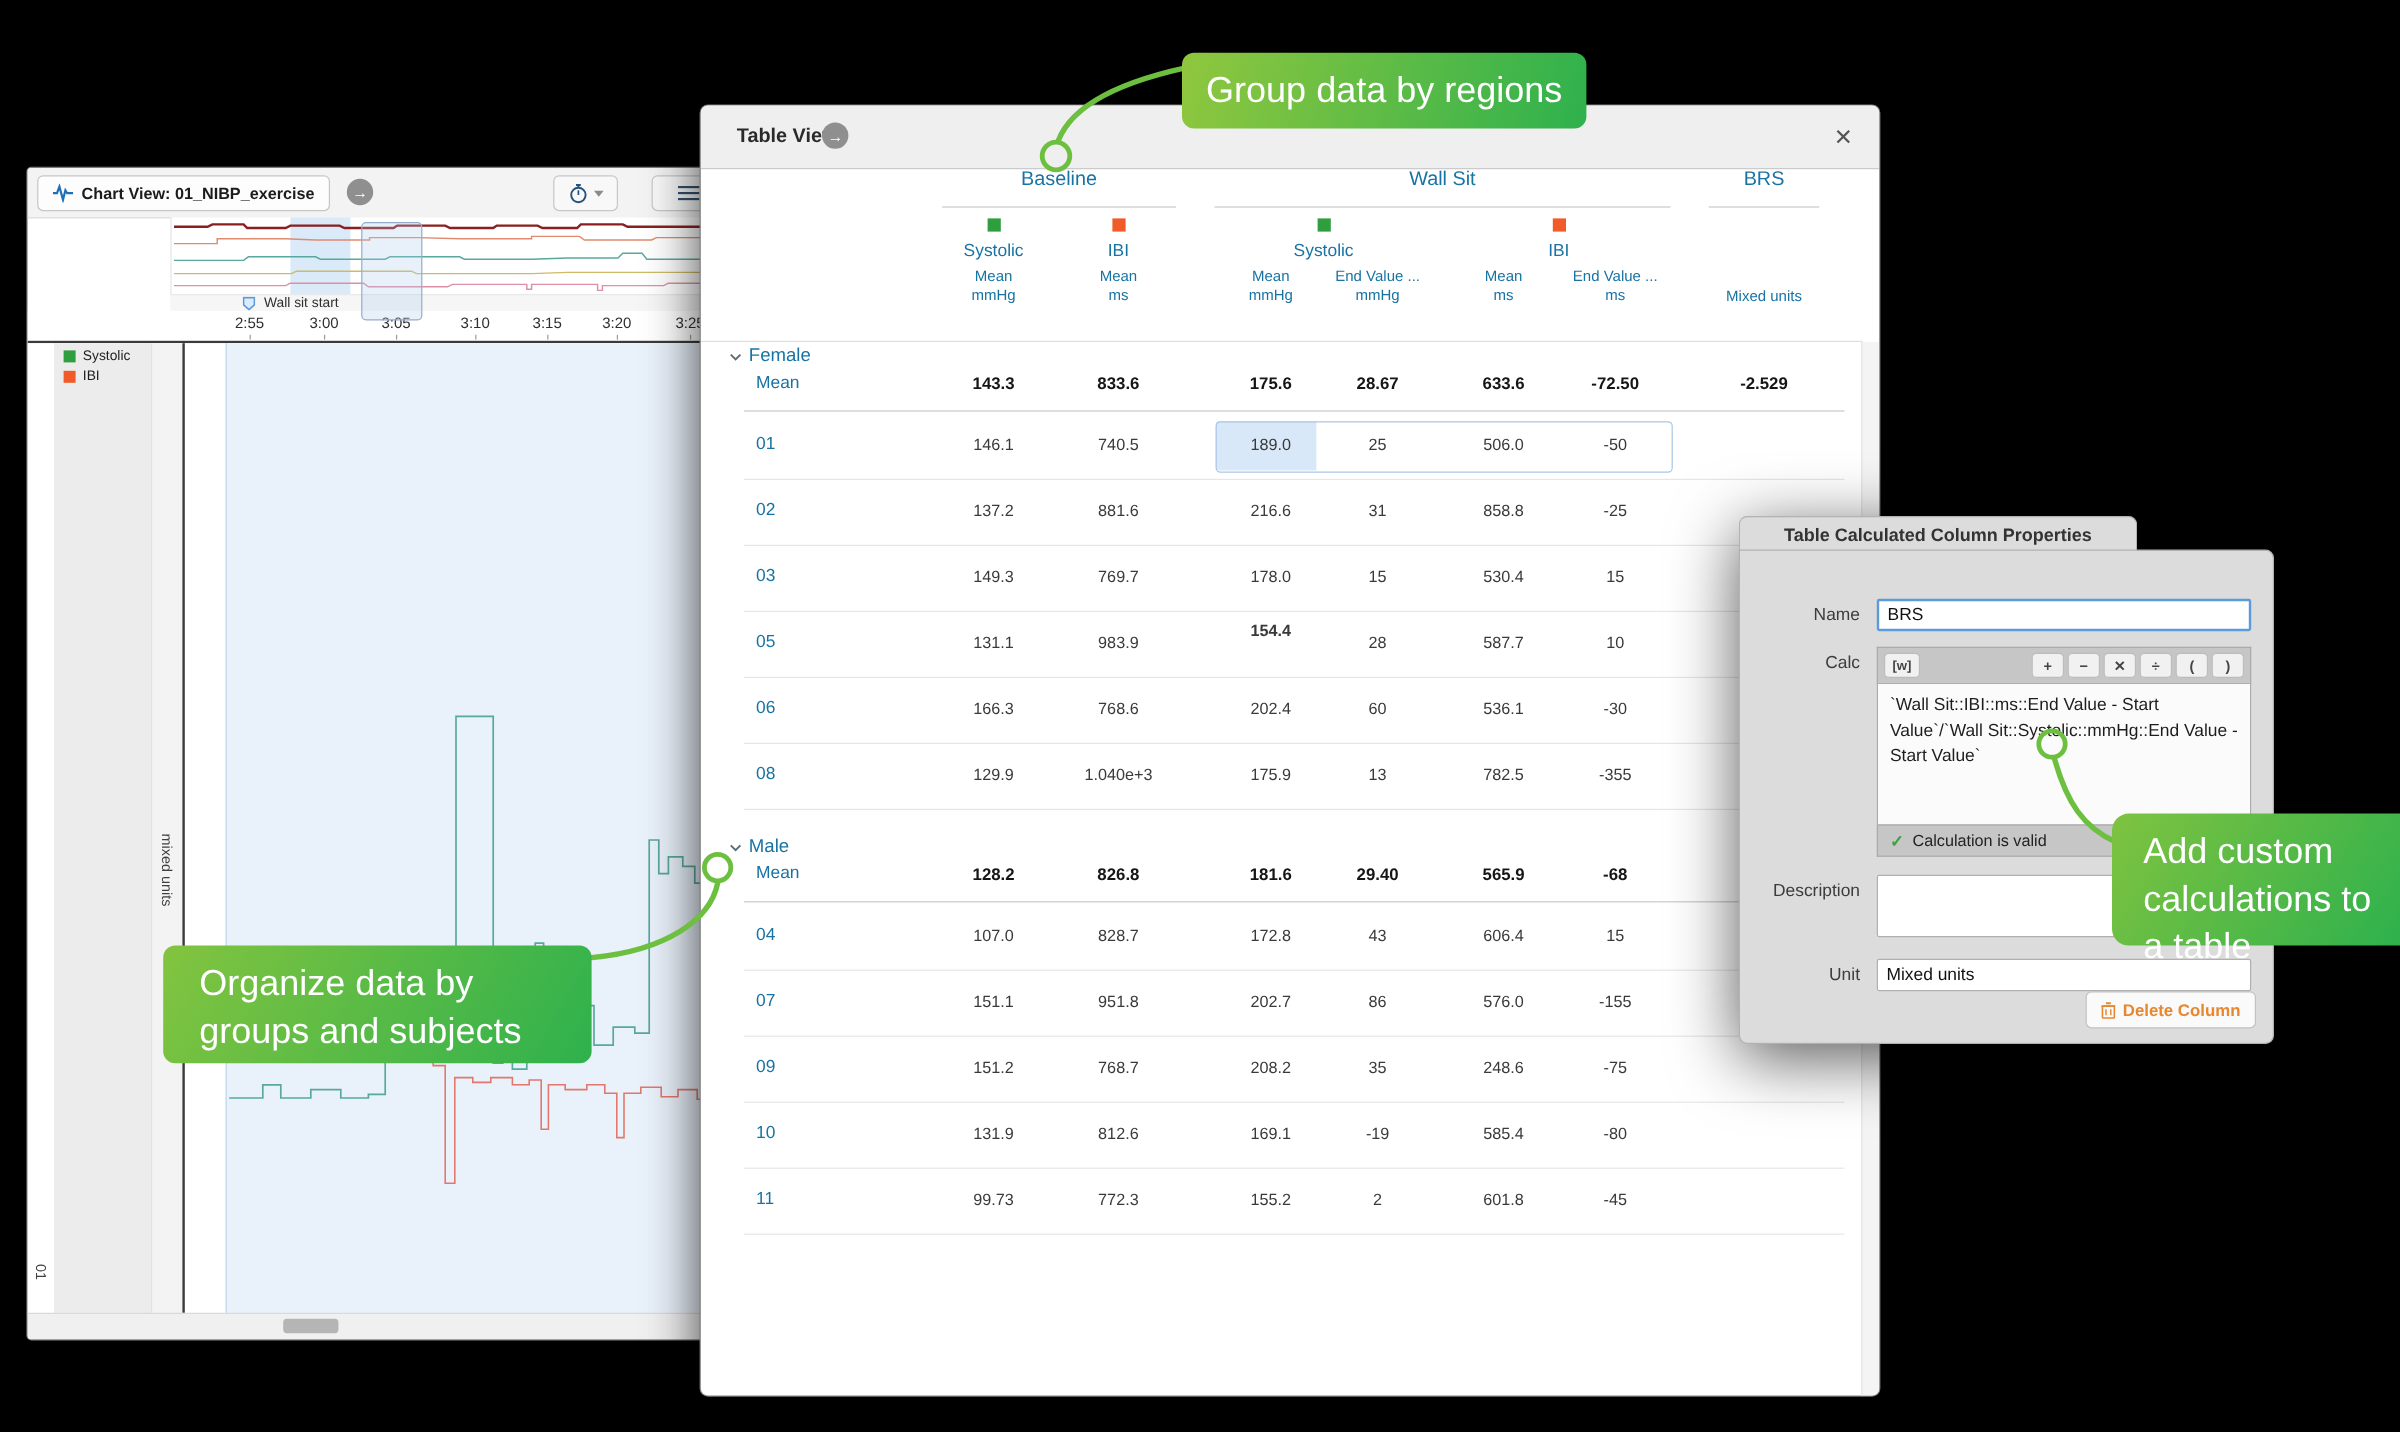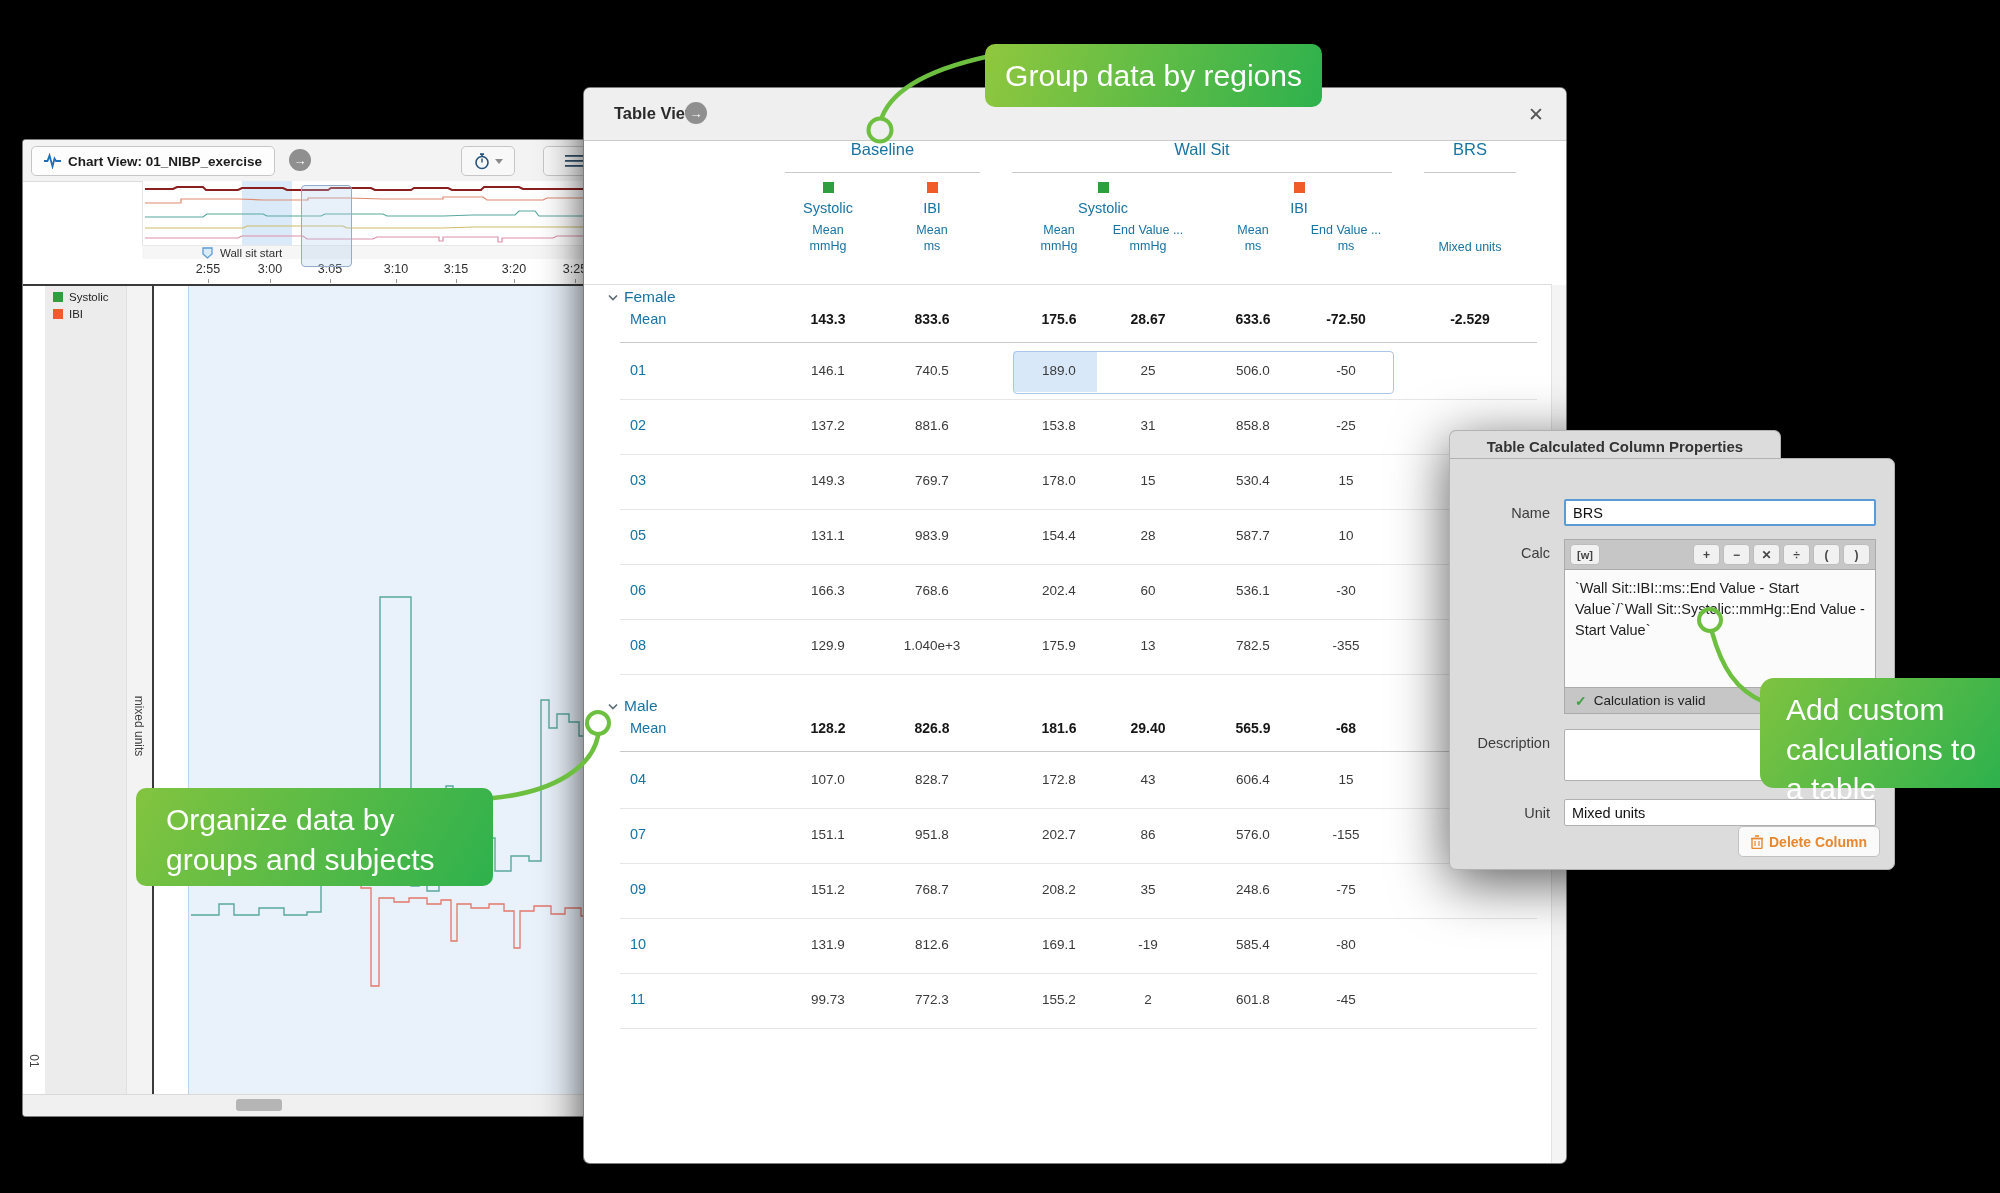--- a/index.html
+++ b/index.html
@@ -285,41 +285,41 @@
         <span class="tv" style="left: 514px; top: 19px;">25</span>
         <span class="tv" style="left: 619px; top: 19px;">506.0</span>
         <span class="tv" style="left: 712px; top: 19px;">-50</span>
       </div>
       <div class="sel-border" style="top: 263px;"></div>
       <div class="t-hr" style="top: 311px;"></div>
       <div class="trow" style="top: 311px; position: absolute; left: 0px; right: 0px; height: 55px;">
         <span class="rowid" style="top: 18px;">02</span>
         <span class="tv" style="left: 194px; top: 19px;">137.2</span>
         <span class="tv" style="left: 298px; top: 19px;">881.6</span>
-        <span class="tv" style="left: 425px; top: 19px;">153.8</span>
+        <span class="tv" style="left: 425px; top: 19px;">216.6</span>
         <span class="tv" style="left: 514px; top: 19px;">31</span>
         <span class="tv" style="left: 619px; top: 19px;">858.8</span>
         <span class="tv" style="left: 712px; top: 19px;">-25</span>
       </div>
       <div class="t-hr" style="top: 366px;"></div>
       <div class="trow" style="top: 366px; position: absolute; left: 0px; right: 0px; height: 55px;">
         <span class="rowid" style="top: 18px;">03</span>
         <span class="tv" style="left: 194px; top: 19px;">149.3</span>
         <span class="tv" style="left: 298px; top: 19px;">769.7</span>
         <span class="tv" style="left: 425px; top: 19px;">178.0</span>
         <span class="tv" style="left: 514px; top: 19px;">15</span>
         <span class="tv" style="left: 619px; top: 19px;">530.4</span>
         <span class="tv" style="left: 712px; top: 19px;">15</span>
       </div>
       <div class="t-hr" style="top: 421px;"></div>
       <div class="trow" style="top: 421px; position: absolute; left: 0px; right: 0px; height: 55px;">
         <span class="rowid" style="top: 18px;">05</span>
         <span class="tv" style="left: 194px; top: 19px;">131.1</span>
         <span class="tv" style="left: 298px; top: 19px;">983.9</span>
-        <span class="tv" style="left: 425px; top: 19px;">154.4</span>
+        <span class="tv" style="left: 425px; top: 9px; font-weight: bold;">154.4</span>
         <span class="tv" style="left: 514px; top: 19px;">28</span>
         <span class="tv" style="left: 619px; top: 19px;">587.7</span>
         <span class="tv" style="left: 712px; top: 19px;">10</span>
       </div>
       <div class="t-hr" style="top: 476px;"></div>
       <div class="trow" style="top: 476px; position: absolute; left: 0px; right: 0px; height: 55px;">
         <span class="rowid" style="top: 18px;">06</span>
         <span class="tv" style="left: 194px; top: 19px;">166.3</span>
         <span class="tv" style="left: 298px; top: 19px;">768.6</span>
         <span class="tv" style="left: 425px; top: 19px;">202.4</span>

